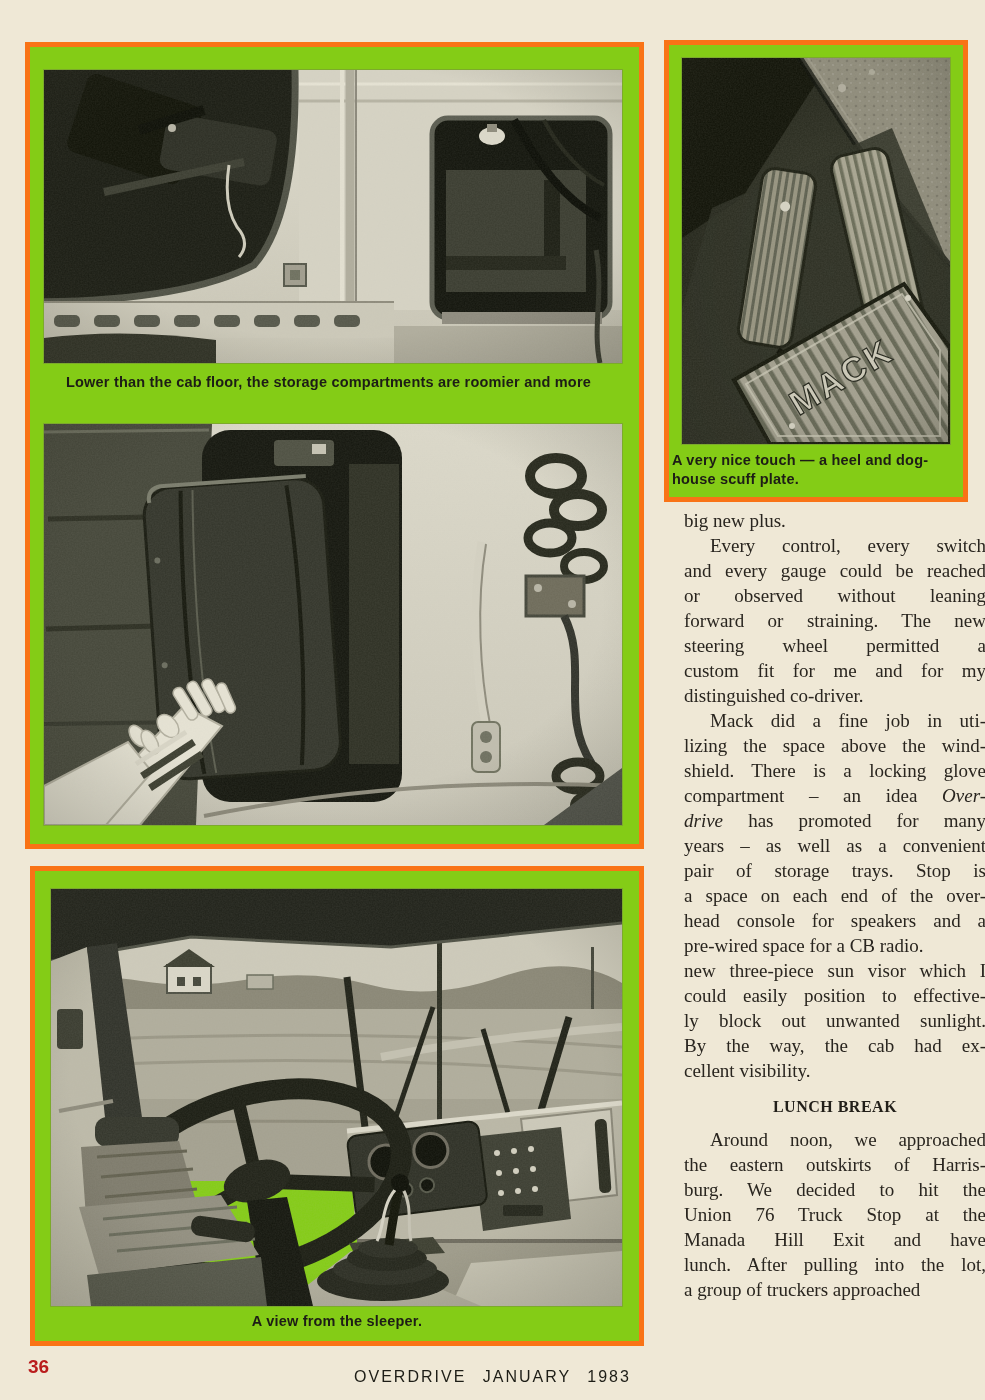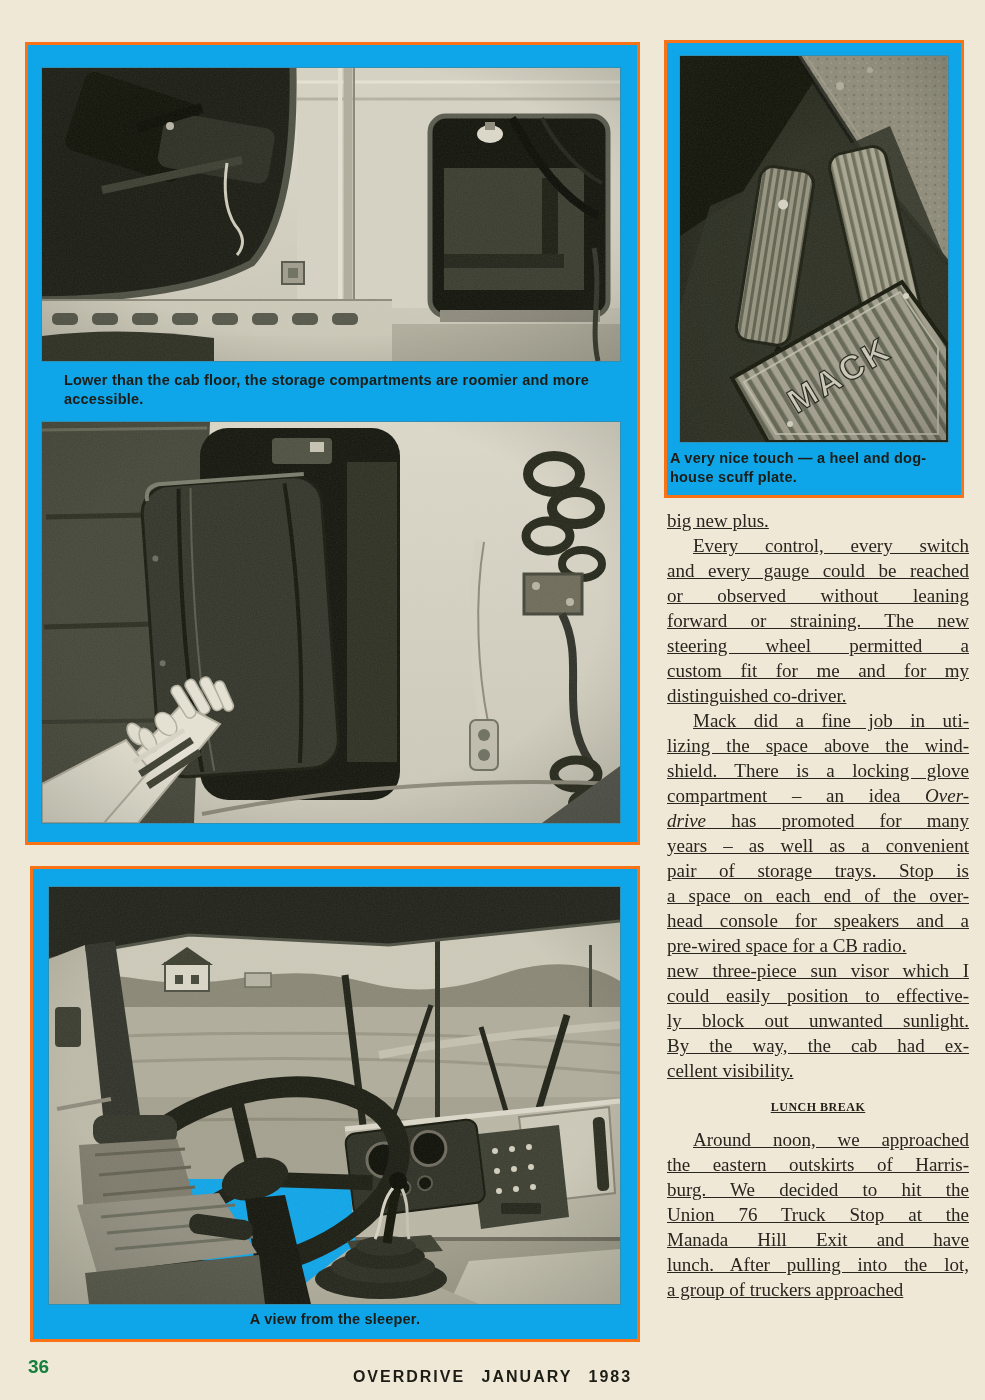--- a/index.html
+++ b/index.html
@@ -1,44 +1,44 @@
 <!DOCTYPE html>
 <html><head>
 <meta charset="utf-8">
 <style>
   html,body{margin:0;padding:0;background:#8f8a7a;}
   .page{position:relative;width:985px;height:1400px;background:#efe8d6;overflow:hidden;
         font-family:"Liberation Serif",serif;}
-  .frame{position:absolute;background:#0ea5e9;border:3px solid #f97316;}
+  .frame{position:absolute;background:#84cc16;border:5px solid #f97316;}
   .frame-1{left:25px;top:42px;width:609px;height:797px;}
   .frame-2{left:30px;top:866px;width:604px;height:470px;}
   .frame-3{left:664px;top:40px;width:294px;height:452px;}
   .photo{position:absolute;display:block;box-shadow:0 0 0 1px rgba(110,105,85,.35);}
   .ph1{left:14px;top:23px;width:578px;height:293px;}
   .ph2{left:14px;top:377px;width:578px;height:401px;}
   .ph3{left:16px;top:18px;width:571px;height:417px;}
   .ph4{left:13px;top:13px;width:268px;height:386px;}
   .caption{position:absolute;font-family:"Liberation Sans",sans-serif;font-weight:bold;
            font-size:14.5px;line-height:19px;color:#1d1d16;letter-spacing:.2px;}
   .cap1{left:36px;top:326px;width:560px;}
   .cap3{left:0;top:441px;width:100%;text-align:center;}
   .cap4{left:3px;top:406px;width:262px;}
-  .article{position:absolute;left:667px;top:508px;width:302px;color:#29251f;
-           font-size:19px;line-height:25px;text-decoration:underline;}
+  .article{position:absolute;left:684px;top:508px;width:302px;color:#29251f;
+           font-size:19px;line-height:25px;}
   .para{margin:0;}
   .line{text-align:justify;text-align-last:justify;white-space:normal;}
   .line.last{text-align-last:left;}
   .para.indent .line.first{text-indent:26px;}
   .it{font-style:italic;}
-  .article-heading{text-align:center;font-weight:bold;font-size:12px;line-height:24px;
+  .article-heading{text-align:center;font-weight:bold;font-size:16px;line-height:24px;
                    margin:12px 0 8px;letter-spacing:.5px;color:#221f19;}
   .pagenum{position:absolute;left:28px;top:1356px;font-family:"Liberation Sans",sans-serif;
-           font-weight:bold;font-size:19px;color:#15803d;text-align:right;}
+           font-weight:bold;font-size:19px;color:#b91c1c;text-align:right;}
   .magline{position:absolute;left:0;top:1368px;width:985px;text-align:center;
-           font-family:"Liberation Sans",sans-serif;font-weight:bold;font-size:16px;
+           font-family:"Liberation Sans",sans-serif;font-weight:normal;font-size:16px;
            letter-spacing:2px;word-spacing:10px;color:#1d1d16;}
 </style>
 </head>
 <body>
 
 <svg width="0" height="0" style="position:absolute" aria-hidden="true">
   <defs>
     <filter id="grain" x="-5%" y="-5%" width="110%" height="110%">
       <feTurbulence type="fractalNoise" baseFrequency="0.7" numOctaves="2" seed="7"></feTurbulence>
       <feColorMatrix type="matrix" values="0 0 0 0 0.55  0 0 0 0 0.54  0 0 0 0 0.47  0 0 0 0.5 0"></feColorMatrix>
@@ -119,21 +119,20 @@
       <rect x="290" y="245" width="26" height="12" rx="5" fill="#55574a"></rect>
       <path d="M0,268 Q80,258 172,270 L172,293 H0 Z" fill="#2e3024"></path>
       <rect x="350" y="256" width="228" height="37" fill="#b0ad9d"></rect>
       <path d="M552,180 C560,220 548,260 556,293" stroke="#33352a" stroke-width="5" fill="none"></path>
       <rect width="578" height="293" fill="url(#vin)"></rect>
       <rect width="578" height="293" filter="url(#grain)" opacity="0.22"></rect>
     </svg>
 
     <div class="caption cap1">
         <div>Lower than the cab floor, the storage compartments are roomier and more</div>
-        <div>accessible.</div>
       </div>
 
     <svg class="photo ph2" viewBox="0 0 578 401" preserveAspectRatio="none">
       <defs>
         <linearGradient id="g2" x1="0" y1="0" x2="0" y2="1">
           <stop offset="0" stop-color="#dcd9ca"></stop>
             <stop offset="1" stop-color="#ccc9ba"></stop>
         </linearGradient>
       </defs>
       <rect width="578" height="401" fill="url(#g2)"></rect>

